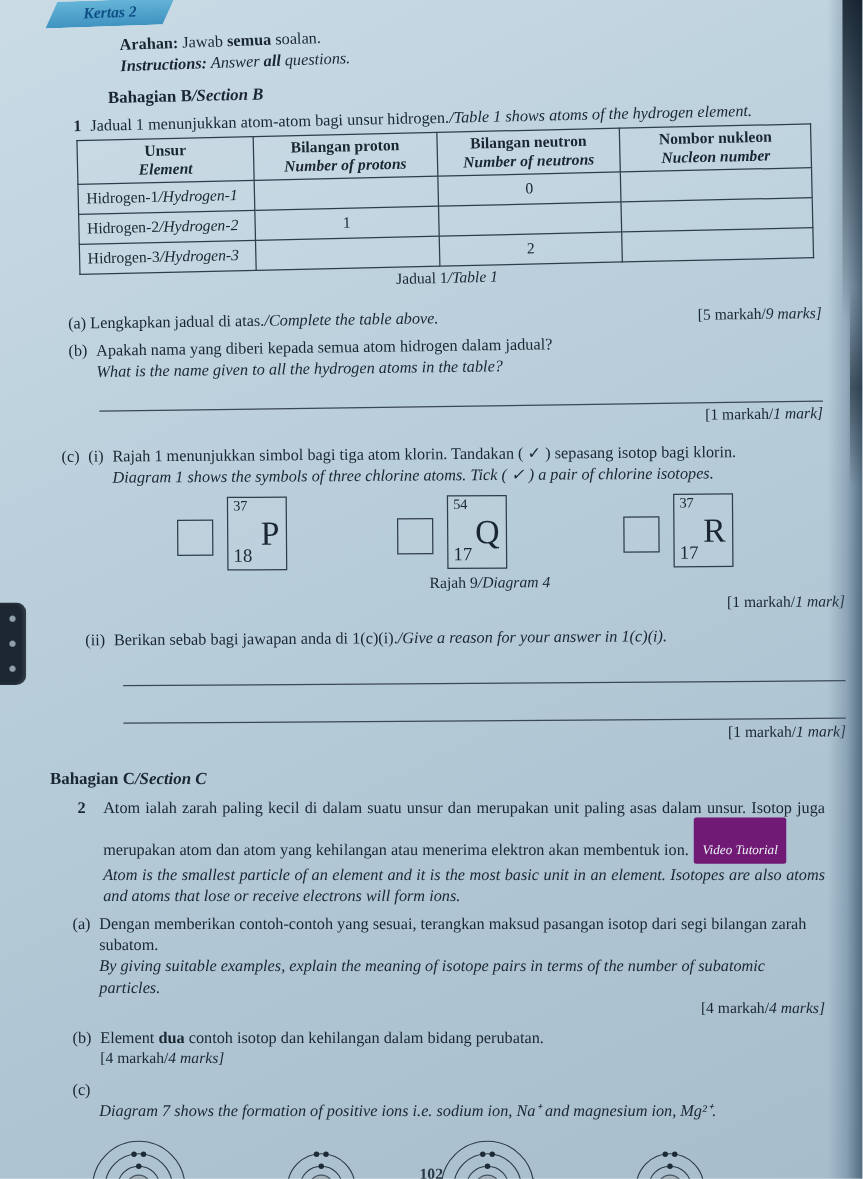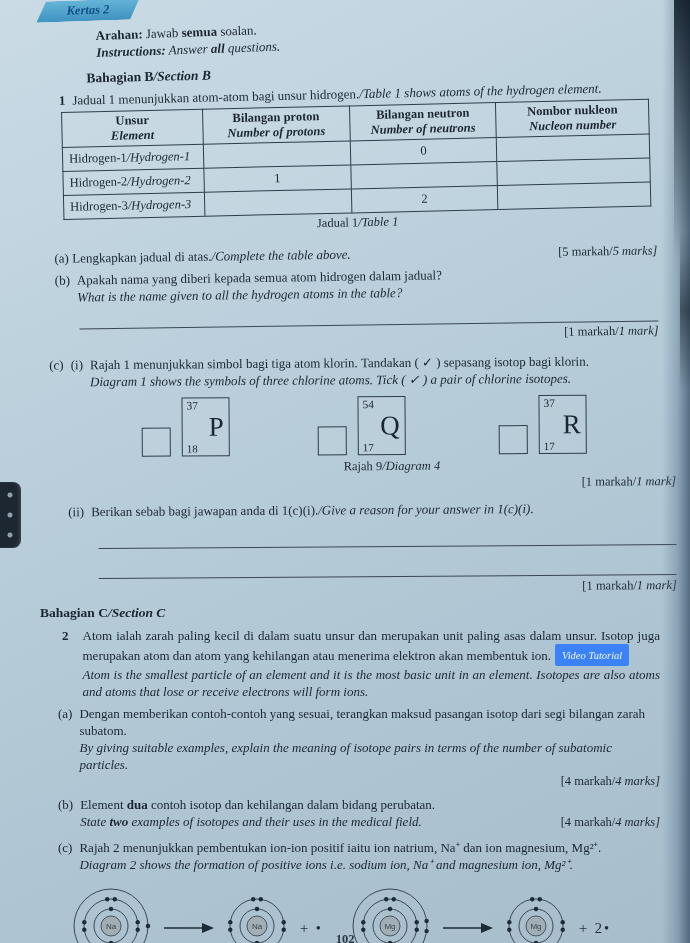--- a/index.html
+++ b/index.html
@@ -48,32 +48,32 @@
   th{font-weight:bold;line-height:15px;padding:2px 2px;}
   td{height:21px;text-align:center;}
   td.el{text-align:left;padding-left:6px;}
   .tbl-caption{width:588px;margin-left:62px;text-align:center;font-size:12.5px;margin-top:2px;}
   
   .part{margin-left:55px;margin-right:32px;}
   .flexrow{display:flex;justify-content:space-between;align-items:baseline;}
   .ansline{border-bottom:1.6px solid #3a4754;height:15px;}
   
   .iso-row{display:flex;margin:8px 0 0 92px;}
-  .iso-group{display:flex;align-items:flex-end;gap:11px;text-decoration:underline;}
+  .iso-group{display:flex;align-items:center;gap:11px;text-decoration:underline;}
   .tickbox{width:27px;height:27px;border:1.5px solid #2e3d4a;margin-top:5px;background:rgba(255,255,255,0.06);}
   .isobox{width:46px;height:57px;border:1.5px solid #2e3d4a;position:relative;background:rgba(255,255,255,0.06);}
   .mass{position:absolute;top:1px;left:4px;font-size:11.5px;}
-  .atomic{position:absolute;bottom:1px;left:4px;font-size:11px;}
+  .atomic{position:absolute;bottom:1px;left:4px;font-size:15px;}
   .symbol{position:absolute;right:5px;top:50%;transform:translateY(-50%);font-size:27px;}
   .gap1{width:88px;} .gap2{width:93px;}
   .fig1-caption{width:500px;margin-left:92px;text-align:center;font-size:12.5px;margin-top:4px;}
   
   .q2-intro{margin:6px 30px 0 62px;text-align:justify;}
-  .badge-video{display:inline-block;background:#3b82f6;color:#eef6f8;font-size:10.5px;
-    padding:3px 7px 2px;border-radius:2px;font-style:italic;margin-left:4px;vertical-align:1px;}
+  .badge-video{display:inline-block;background:#701a75;color:#eef6f8;font-size:10.5px;
+    padding:18px 7px 2px;border-radius:2px;font-style:italic;margin-left:4px;vertical-align:1px;}
   .q2part{margin-left:58px;margin-right:30px;}
   .hang{display:flex;gap:7px;}
   
   .diag2{display:flex;align-items:center;margin:10px 0 0 68px;gap:10px;}
   .release{font-size:14.5px;letter-spacing:2px;color:#1d2b37;white-space:nowrap;}
   .pagenum{position:absolute;bottom:-4px;left:0;width:100%;text-align:center;font-size:12.5px;font-weight:bold;color:#2a3744;}
   .arrow-svg{flex:none;}
 </style>
 </head>
 <body>
@@ -123,21 +123,21 @@
           <td><span></span></td>
         </tr>
       </tbody>
         </table>
       <div class="tbl-caption"><span>Jadual 1</span><span class="i">/Table 1</span></div>
     </div>
 
     <div class="part tilt-b" style="margin-top:12px;">
       <div class="flexrow line">
         <div><span>(a)</span>&nbsp;<span>Lengkapkan jadual di atas.</span><span class="i">/Complete the table above.</span></div>
-        <div class="marks"><span>[5 markah/</span><span class="i">5 marks]</span></div>
+        <div class="marks"><span>[5 markah/</span><span class="i">9 marks]</span></div>
       </div>
 
       <div class="line hang" style="margin-top:4px;">
         <span>(b)</span>
         <span><span>Apakah nama yang diberi kepada semua atom hidrogen dalam jadual?</span><br><span class="i">What is the name given to all the hydrogen atoms in the table?</span></span>
       </div>
       <div class="ansline" style="margin-left:24px;margin-top:8px;"></div>
       <div class="marks" style="text-align:right;margin-top:2px;"><span>[1 markah/</span><span class="i">1 mark]</span></div>
     </div>
 
@@ -180,52 +180,51 @@
 
       <div class="line hang" style="margin-top:10px;margin-left:18px;">
         <span>(ii)</span>
         <span><span>Berikan sebab bagi jawapan anda di 1(c)(i).</span><span class="i">/Give a reason for your answer in 1(c)(i).</span></span>
       </div>
       <div class="ansline" style="margin-left:48px;margin-right:-18px;margin-top:13px;"></div>
       <div class="ansline" style="margin-left:48px;margin-right:-18px;margin-top:14px;"></div>
       <div class="marks" style="text-align:right;margin-right:-18px;margin-top:3px;"><span>[1 markah/</span><span class="i">1 mark]</span></div>
     </div>
 
-    <div class="sec-title" style="margin-left:40px;margin-top:8px;"><span class="b">Bahagian C</span><span class="b i">/Section C</span></div>
+    <div class="sec-title" style="margin-left:40px;margin-top:18px;"><span class="b">Bahagian C</span><span class="b i">/Section C</span></div>
 
     <div class="q2-intro line hang">
       <span class="qnum">2</span>
       <span><span>Atom ialah zarah paling kecil di dalam suatu unsur dan merupakan unit paling asas dalam unsur. Isotop juga merupakan atom dan atom yang kehilangan atau menerima elektron akan membentuk ion.</span><span class="badge-video">Video Tutorial</span><br><span class="i">Atom is the smallest particle of an element and it is the most basic unit in an element. Isotopes are also atoms and atoms that lose or receive electrons will form ions.</span></span>
     </div>
 
     <div class="q2part line" style="margin-top:5px;">
       <div class="hang">
         <span>(a)</span>
         <span><span>Dengan memberikan contoh-contoh yang sesuai, terangkan maksud pasangan isotop dari segi bilangan zarah subatom.</span><br><span class="i">By giving suitable examples, explain the meaning of isotope pairs in terms of the number of subatomic particles.</span></span>
       </div>
       <div class="marks" style="text-align:right;"><span>[4 markah/</span><span class="i">4 marks]</span></div>
     </div>
 
     <div class="q2part line" style="margin-top:6px;">
       <div class="hang">
         <span>(b)</span>
         <span style="flex:1;">
           <span>Element </span><span class="b">dua</span><span> contoh isotop dan kehilangan dalam bidang perubatan.</span><br>
           <span class="flexrow">
-              <span class="i"><span>State </span><span class="b">two</span><span> examples of isotopes and their uses in the medical field.</span></span>
               <span class="marks"><span>[4 markah/</span><span class="i">4 marks]</span></span>
             </span>
         </span>
       </div>
     </div>
 
     <div class="q2part line" style="margin-top:8px;">
       <div class="hang">
         <span>(c)</span>
-        <span><span>Rajah 2 menunjukkan pembentukan ion-ion positif iaitu ion natrium, Na⁺ dan ion magnesium, Mg²⁺.</span><br><span class="i">Diagram 2 shows the formation of positive ions i.e. sodium ion, Na⁺ and magnesium ion, Mg²⁺.</span></span>
+        <span><br><span class="i">Diagram 7 shows the formation of positive ions i.e. sodium ion, Na⁺ and magnesium ion, Mg²⁺.</span></span>
       </div>
     </div>
 
     <div class="diag2">
       <div><svg width="86" height="86" viewBox="-43 -43 86 86">
             <circle r="10" fill="#a2aeb6" stroke="#46555f" stroke-width="1"></circle>
             <text text-anchor="middle" dy="3" font-size="8" fill="#37454f" font-family="&quot;Liberation Sans&quot;, sans-serif">Na</text>
             <circle r="17" fill="none" stroke="#2b3a46" stroke-width="0.9"></circle>
             <circle cx="0.0" cy="-17.0" r="2.2" fill="#1d2b37"></circle>
             <circle cx="-0.0" cy="17.0" r="2.2" fill="#1d2b37"></circle>

